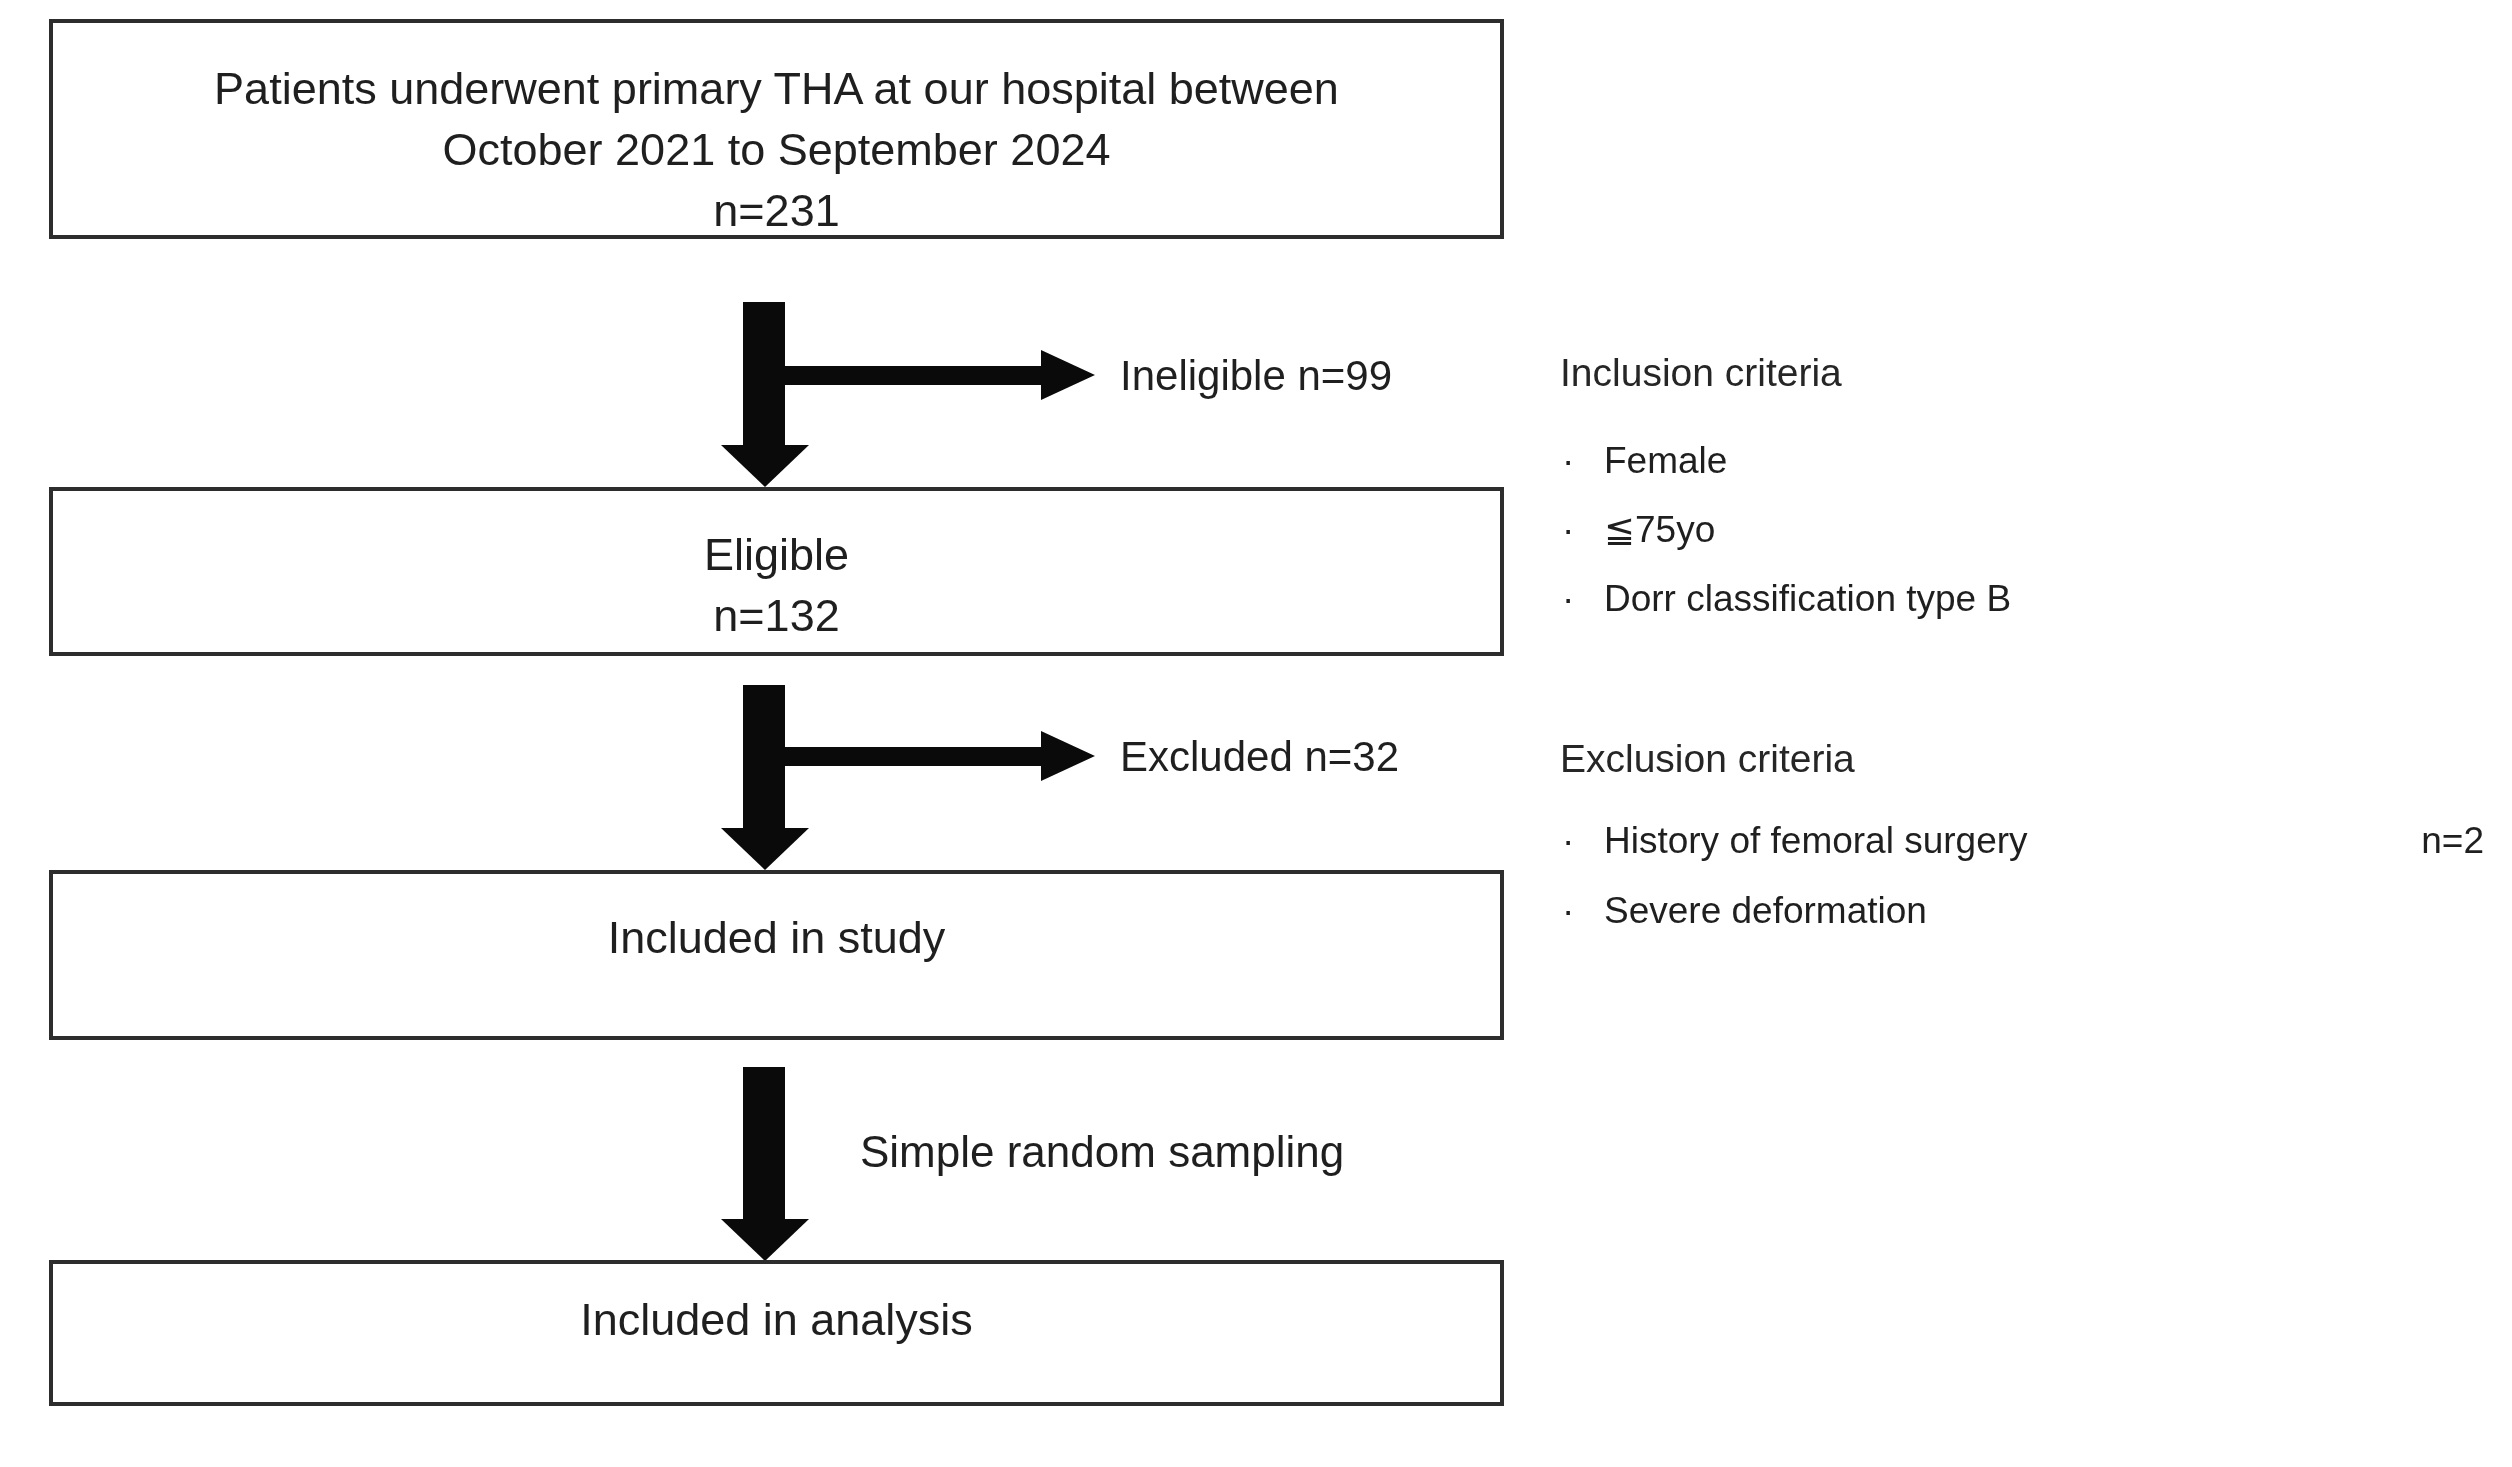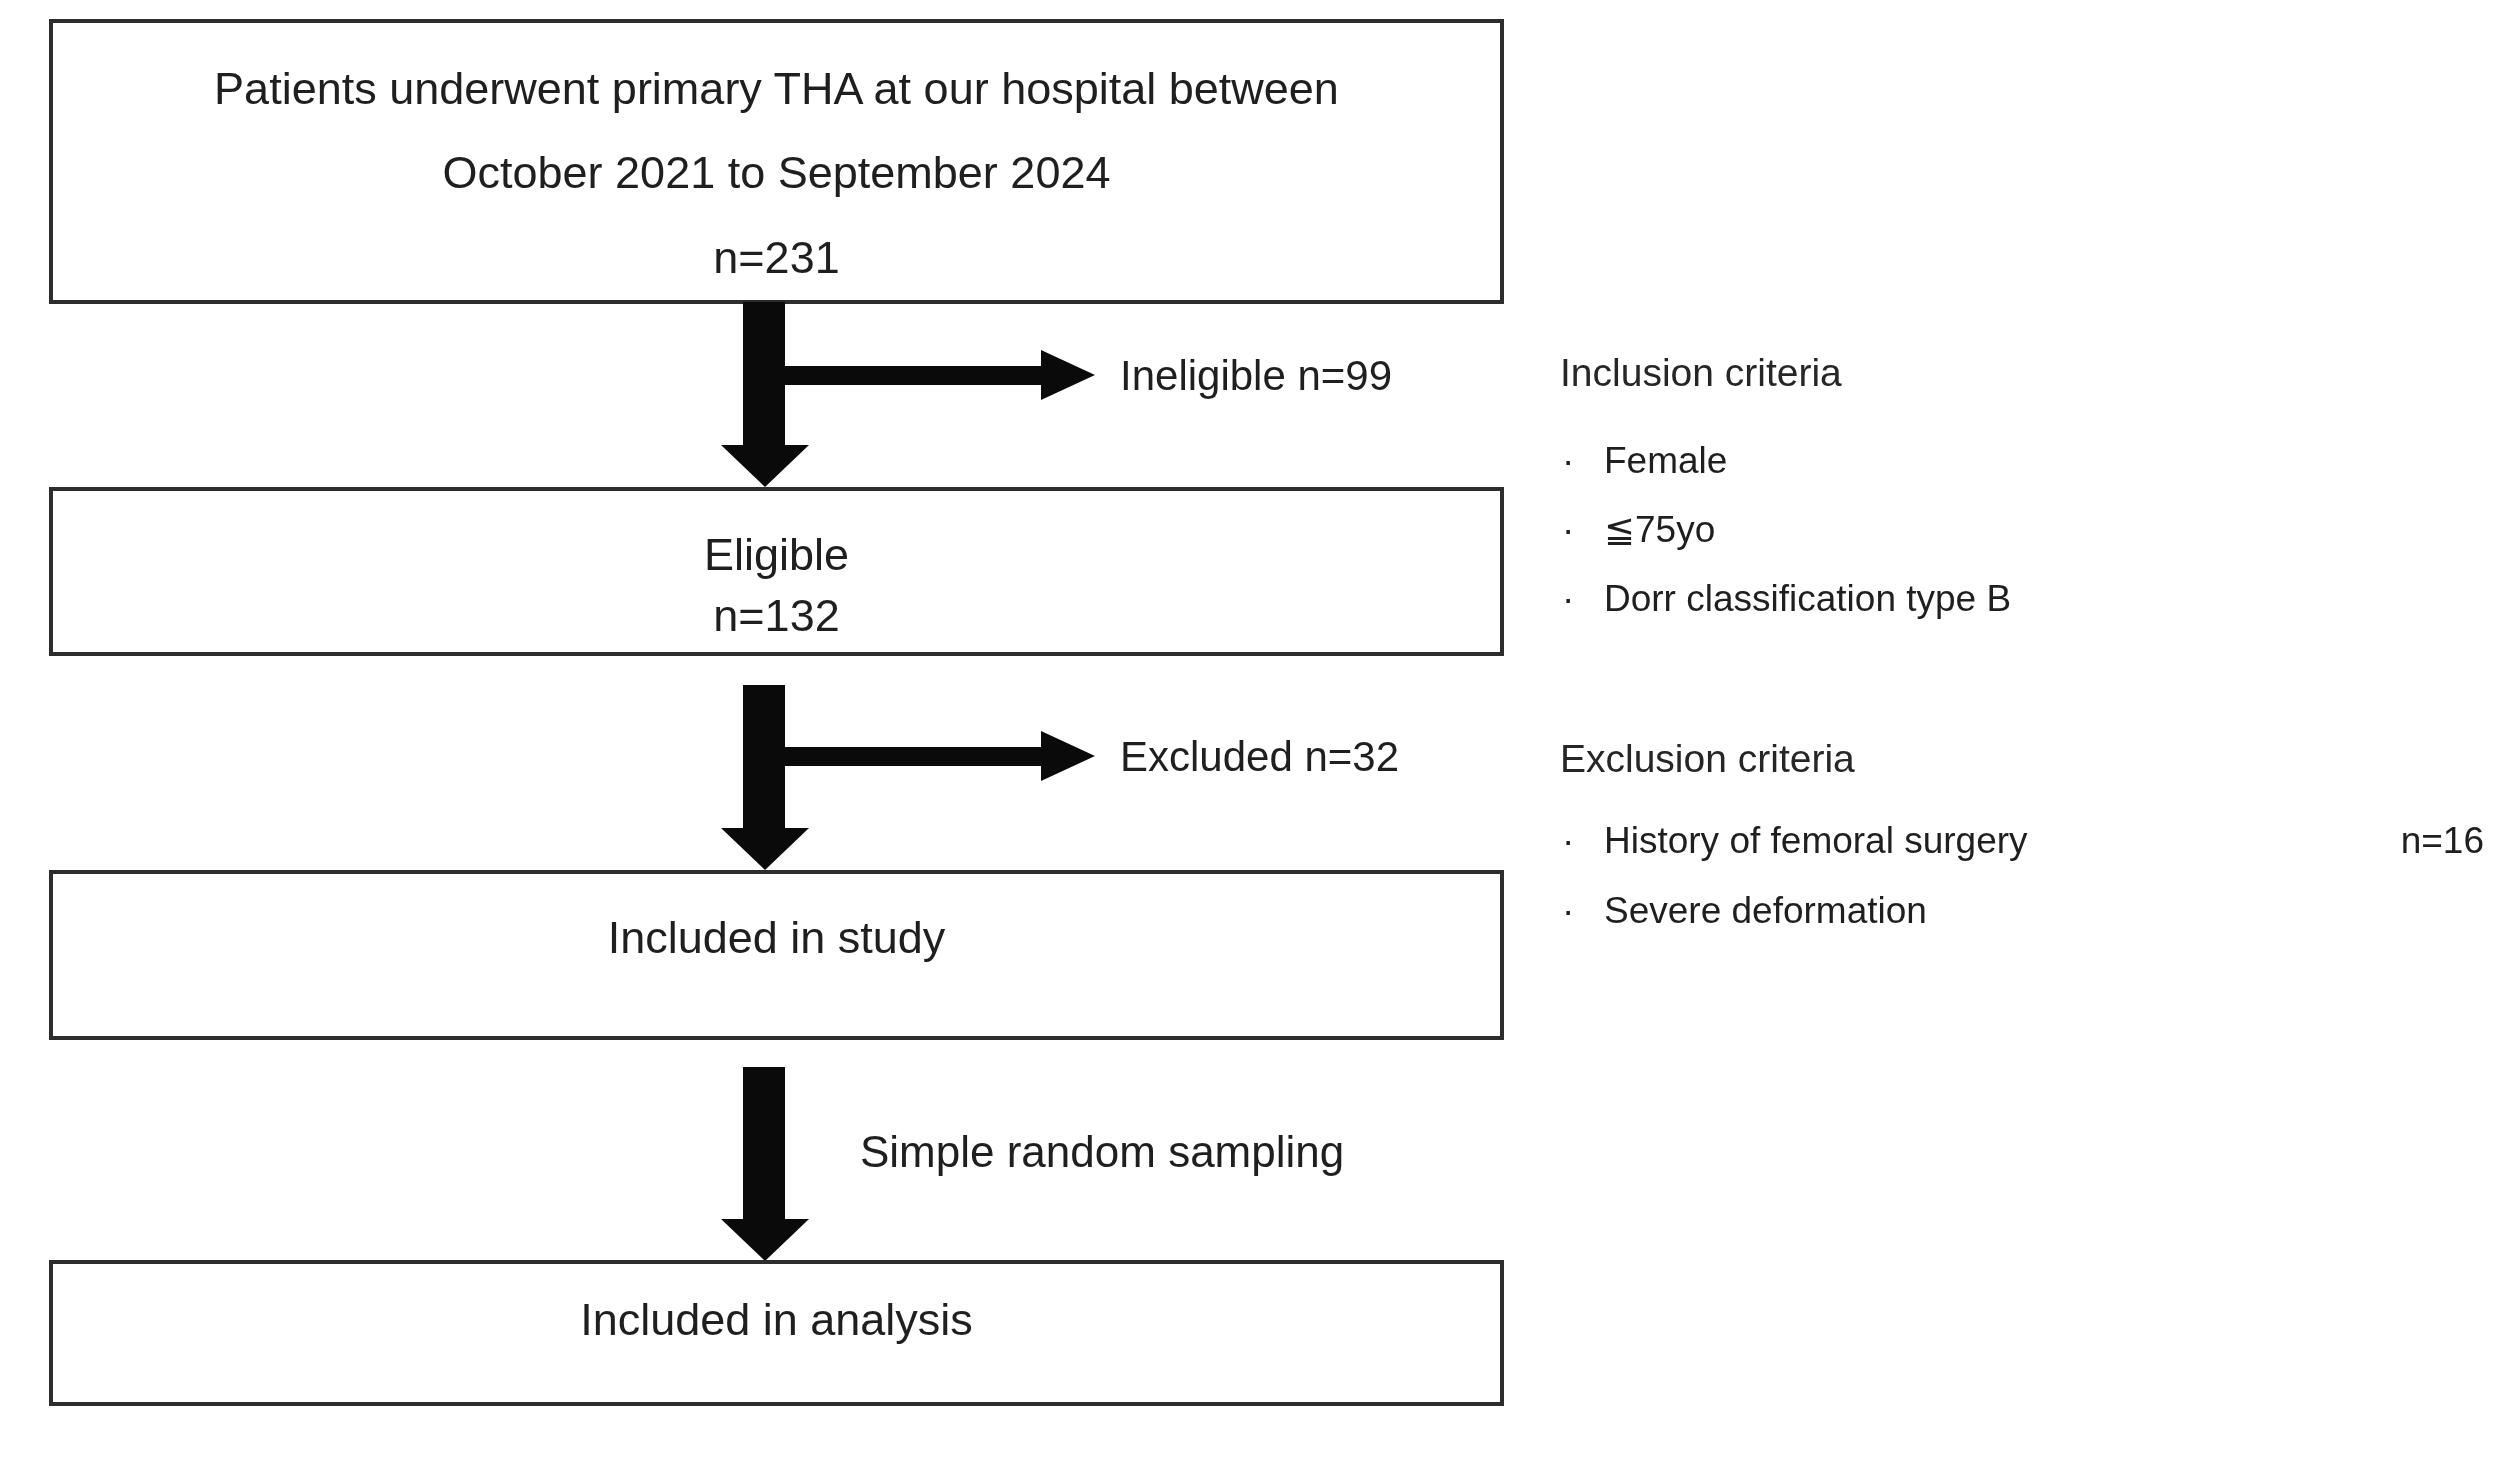--- a/index.html
+++ b/index.html
@@ -27,21 +27,21 @@
     border: 4.4px solid #2d2d2d;
     background: #ffffff;
     display: flex;
     flex-direction: column;
     justify-content: space-between;
     text-align: center;
     font-size: 45px;
     line-height: 61px;
     color: #1f1f1f;
   }
-  #box1 { top: 19px;   height: 285px; padding: 35px 35px 12.2px; }
+  #box1 { top: 19px;   height: 220px; padding: 35px 35px 12.2px; }
   #box2 { top: 487px;  height: 169px; padding: 33px 35px 10.5px; }
   #box3 { top: 870px;  height: 170px; padding: 33px 35px 10.5px; gap: 15px; }
   #box4 { top: 1260px; height: 146px; padding: 24.5px 35px 17.5px; }
   .fbox .line { white-space: nowrap; }
 
   
   .vshaft {
     position: absolute;
     left: 743px;
     width: 42px;
@@ -196,21 +196,21 @@
       <span class="bullet">·</span>
       <span>Dorr classification type B</span>
     </div>
   </div>
 
   <div class="crit-heading" id="exc-heading">Exclusion criteria</div>
   <div class="crit-list" id="exc-list">
     <div class="crit-row">
       <span class="bullet">·</span>
       <span>History of femoral surgery</span>
-      <span class="crit-n">n=16</span>
+      <span class="crit-n">n=2</span>
     </div>
     <div class="crit-row">
       <span class="bullet">·</span>
       <span>Severe deformation</span>
       <span class="crit-n"></span>
     </div>
   </div>
 
 </div>
 

